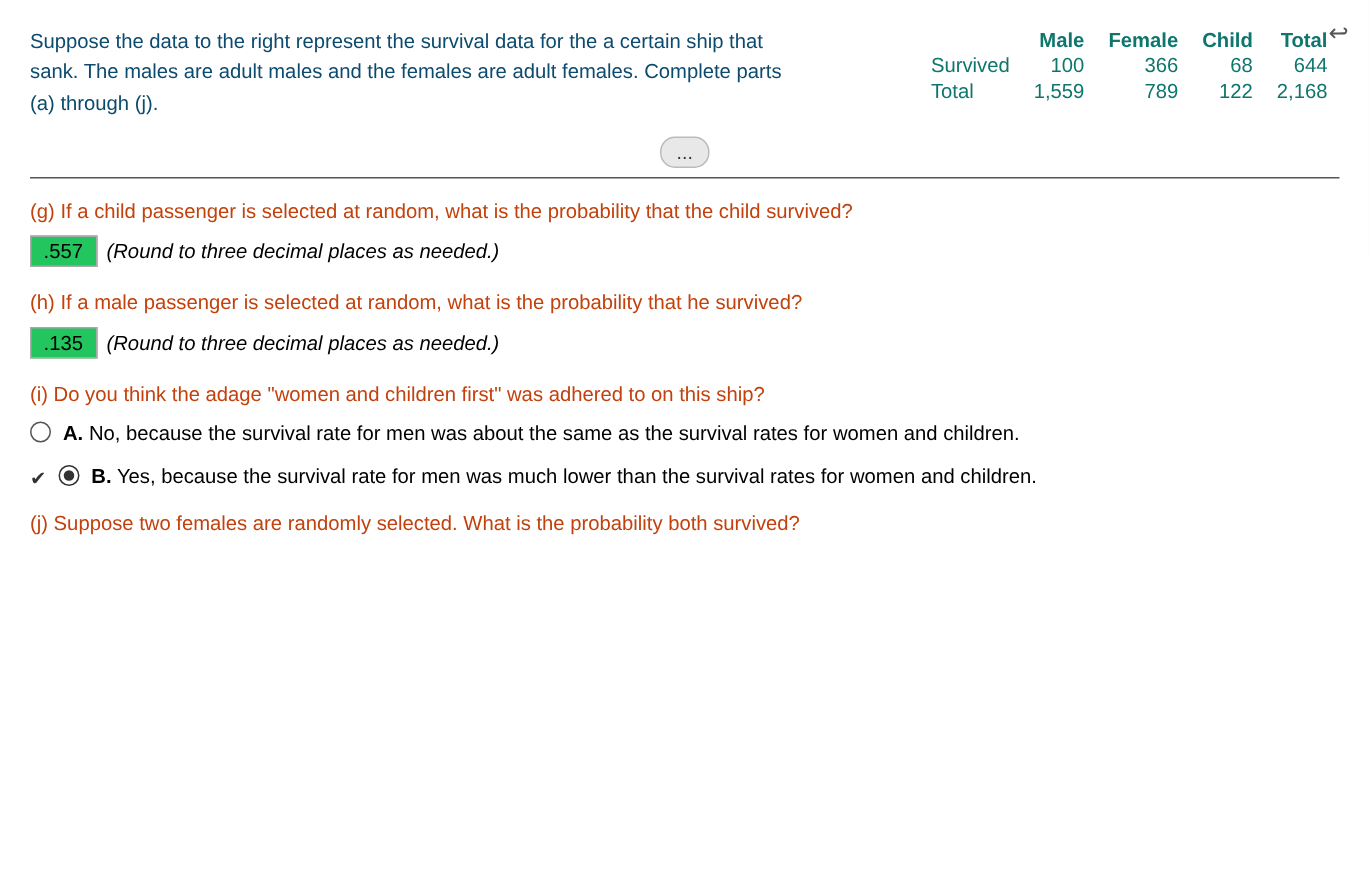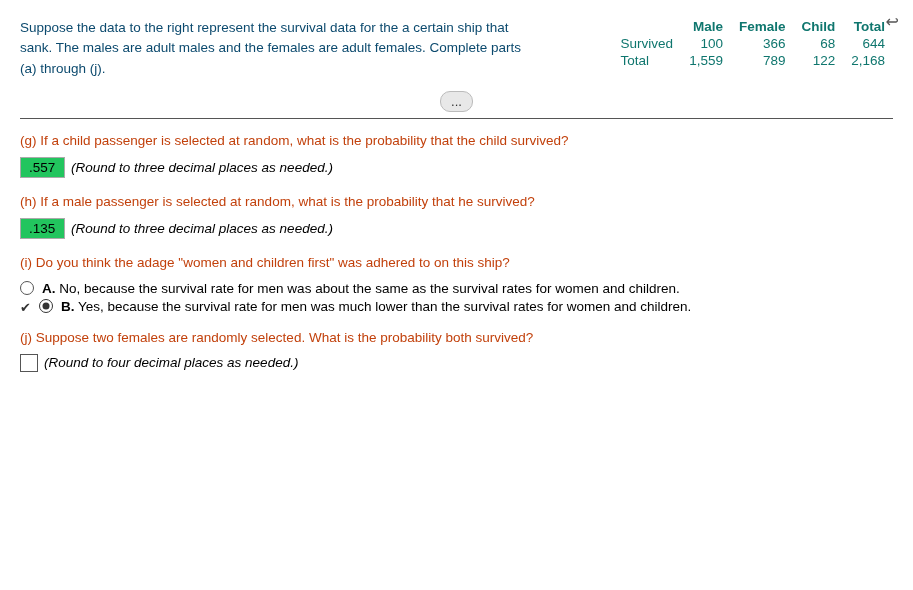--- a/index.html
+++ b/index.html
@@ -127,21 +127,21 @@
     .answer-note {
       font-size: 13.5px;
       color: #000;
       font-style: italic;
     }
 
     .radio-group {
       margin-top: 6px;
       display: flex;
       flex-direction: column;
-      gap: 0;
+      gap: 11px;
     }
 
     .radio-option {
       display: flex;
       align-items: flex-start;
       gap: 8px;
       font-size: 13.5px;
       color: #000;
       line-height: 1.4;
     }
@@ -292,19 +292,15 @@
           <span>Yes, because the survival rate for men was much lower than the survival rates for women and children.</span>
         </span>
       </div>
 
 
     </div>
   </div>
 
   <div class="question-block">
     <div class="question-text">(j) Suppose two females are randomly selected. What is the probability both survived?</div>
-    <div class="answer-input-row">
-      <span class="input-box"></span>
-      <span class="answer-note">(Round to four decimal places as needed.)</span>
-    </div>
   </div>
 
 </div>
 
 </body></html>

